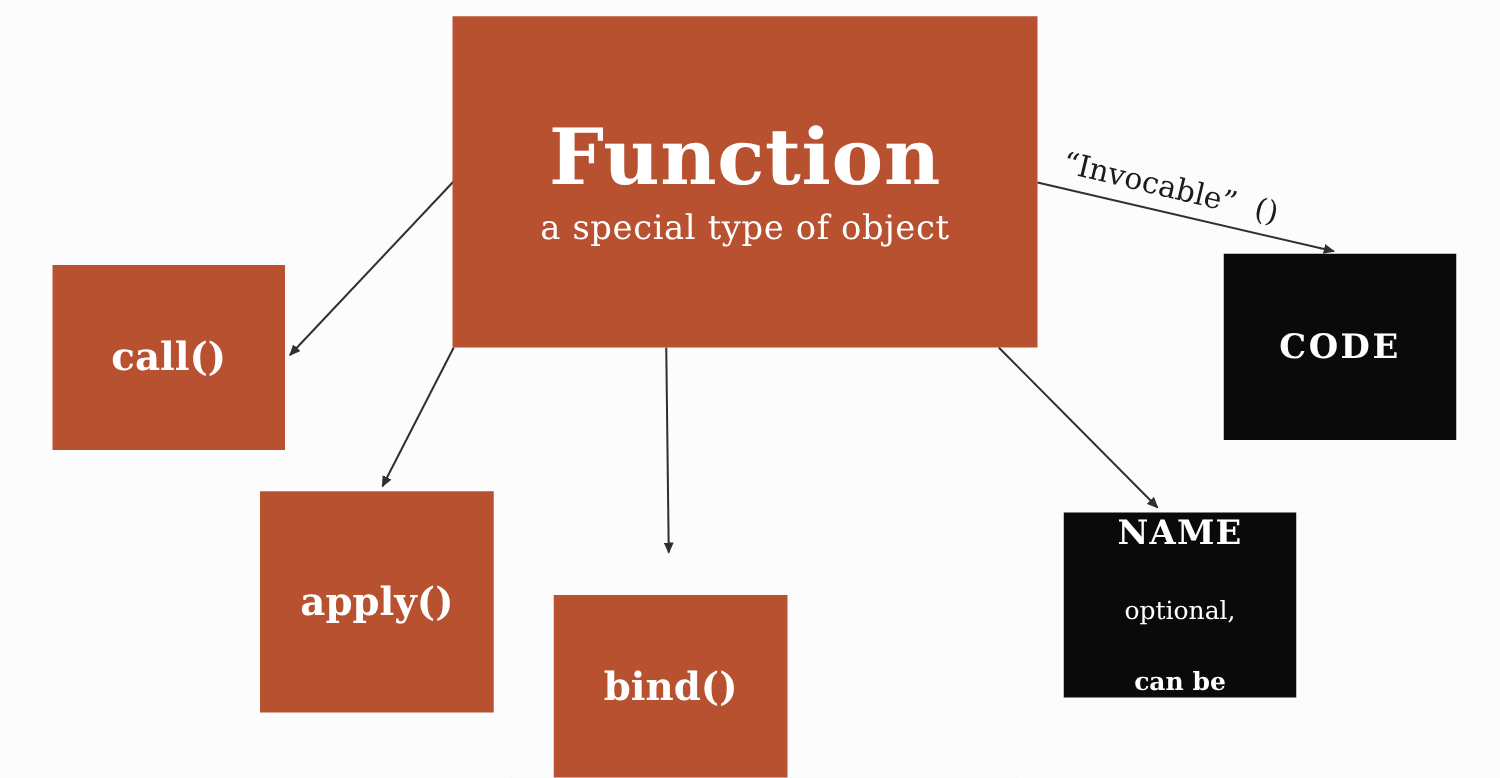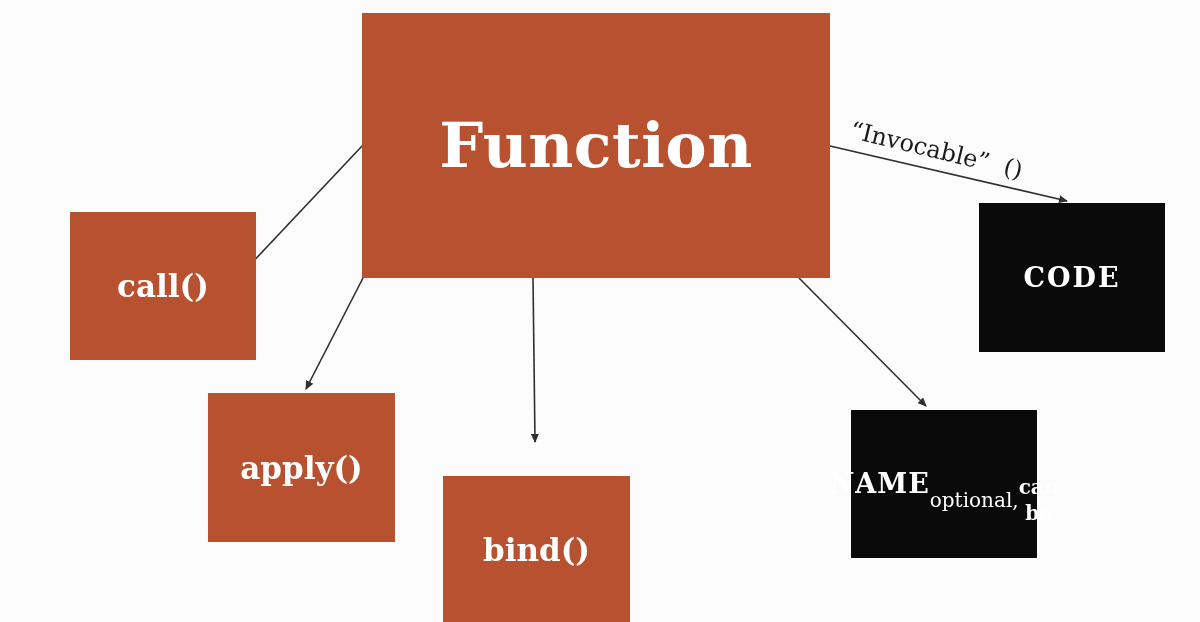--- a/index.html
+++ b/index.html
@@ -26,38 +26,38 @@
     position:absolute;left:0;top:0;width:100%;height:100%;
     pointer-events:none;
   }
   .edges line{
     stroke:var(--arrow,#2f2f2f);
     stroke-width:1.6;
   }
   .arrowhead{fill:var(--arrow,#2f2f2f);}
   .node{
     position:absolute;
-    display:flex;flex-direction:row;
+    display:flex;flex-direction:column;
     align-items:center;justify-content:center;
     color:var(--text-on-dark,#fff);
     text-align:center;
   }
   .node.orange{background:var(--accent,#b8512f);}
   .node.black{background:var(--node-black,#0a0a0a);}
   .function-node{left:362px;top:13px;width:468px;height:265px;}
   .function-title{
     font-size:62px;font-weight:bold;line-height:1.05;
     letter-spacing:0.5px;
   }
   .function-subtitle{
     font-size:27px;font-weight:normal;margin-top:8px;
     letter-spacing:0.5px;
   }
-  .call-node{left:42px;top:212px;width:186px;height:148px;margin-left:28px;}
-  .apply-node{left:208px;top:393px;width:187px;height:149px;}
+  .call-node{left:42px;top:212px;width:186px;height:148px;}
+  .apply-node{left:208px;top:393px;width:187px;height:177px;}
   .bind-node{left:443px;top:446px;width:187px;height:147px;margin-top:30px;}
   .method-label{font-size:31px;font-weight:bold;}
   .name-node{left:851px;top:410px;width:186px;height:148px;}
   .name-title{font-size:27px;font-weight:bold;letter-spacing:1px;line-height:1.25;}
   .name-line{font-size:20px;line-height:1.3;margin-top:31px;}
   .name-line.bold{font-weight:bold;}
   .code-node{left:979px;top:203px;width:186px;height:149px;}
   .code-label{font-size:27px;font-weight:bold;letter-spacing:2px;}
   .edge-label{
     position:absolute;left:854px;top:116px;
@@ -80,20 +80,21 @@
     </defs>
     <line x1="363" y1="145" x2="232" y2="284" marker-end="url(#arrow)"></line>
     <line x1="363" y1="278" x2="306" y2="389" marker-end="url(#arrow)"></line>
     <line x1="533" y1="278" x2="535" y2="442" marker-end="url(#arrow)"></line>
     <line x1="799" y1="278" x2="926" y2="406" marker-end="url(#arrow)"></line>
     <line x1="830" y1="146" x2="1067" y2="201" marker-end="url(#arrow)"></line>
   </svg>
 
   <div class="node orange function-node">
     <div class="function-title">Function</div>
+    <div class="function-subtitle">a special type of object</div>
   </div>
 
   <div class="node orange call-node">
     <div class="method-label">call()</div>
   </div>
 
   <div class="node orange apply-node">
     <div class="method-label">apply()</div>
   </div>
 

